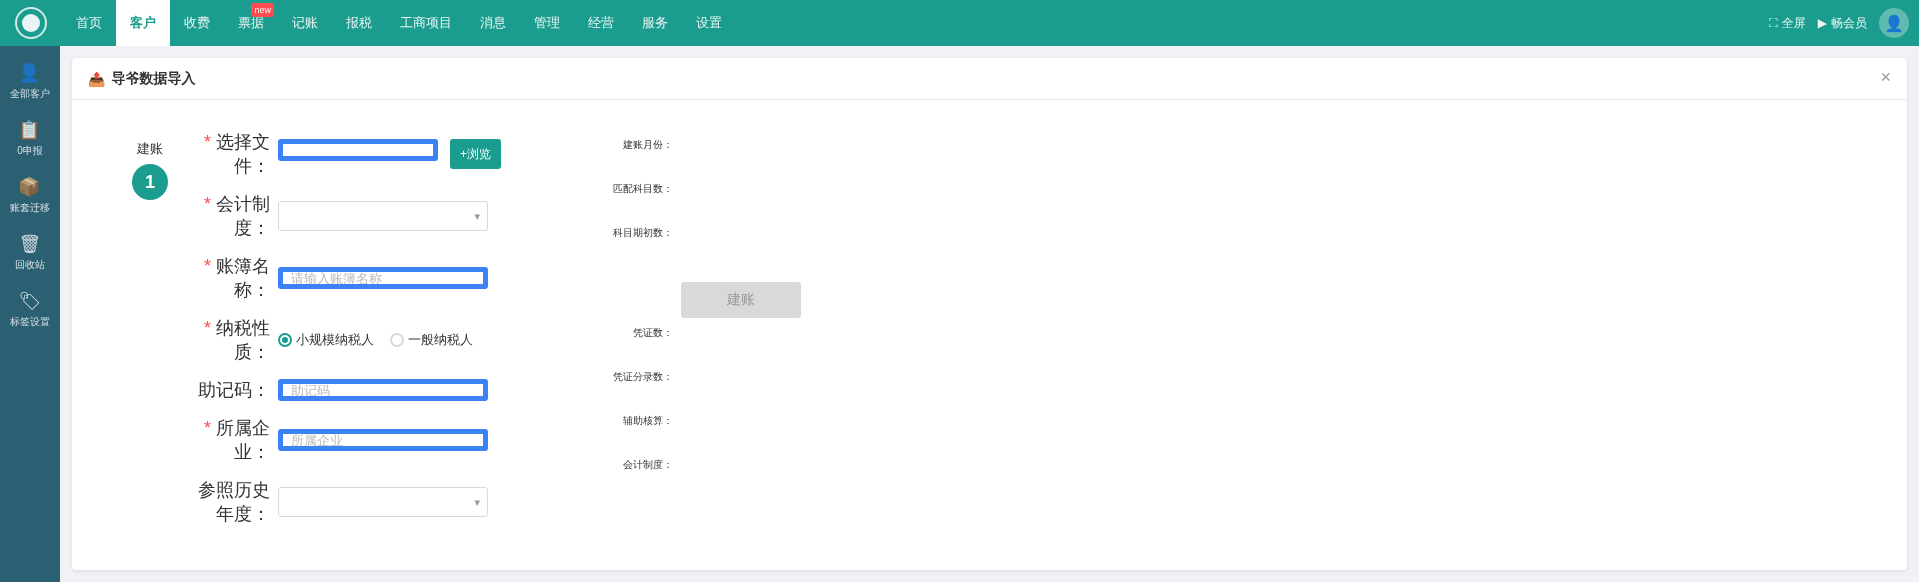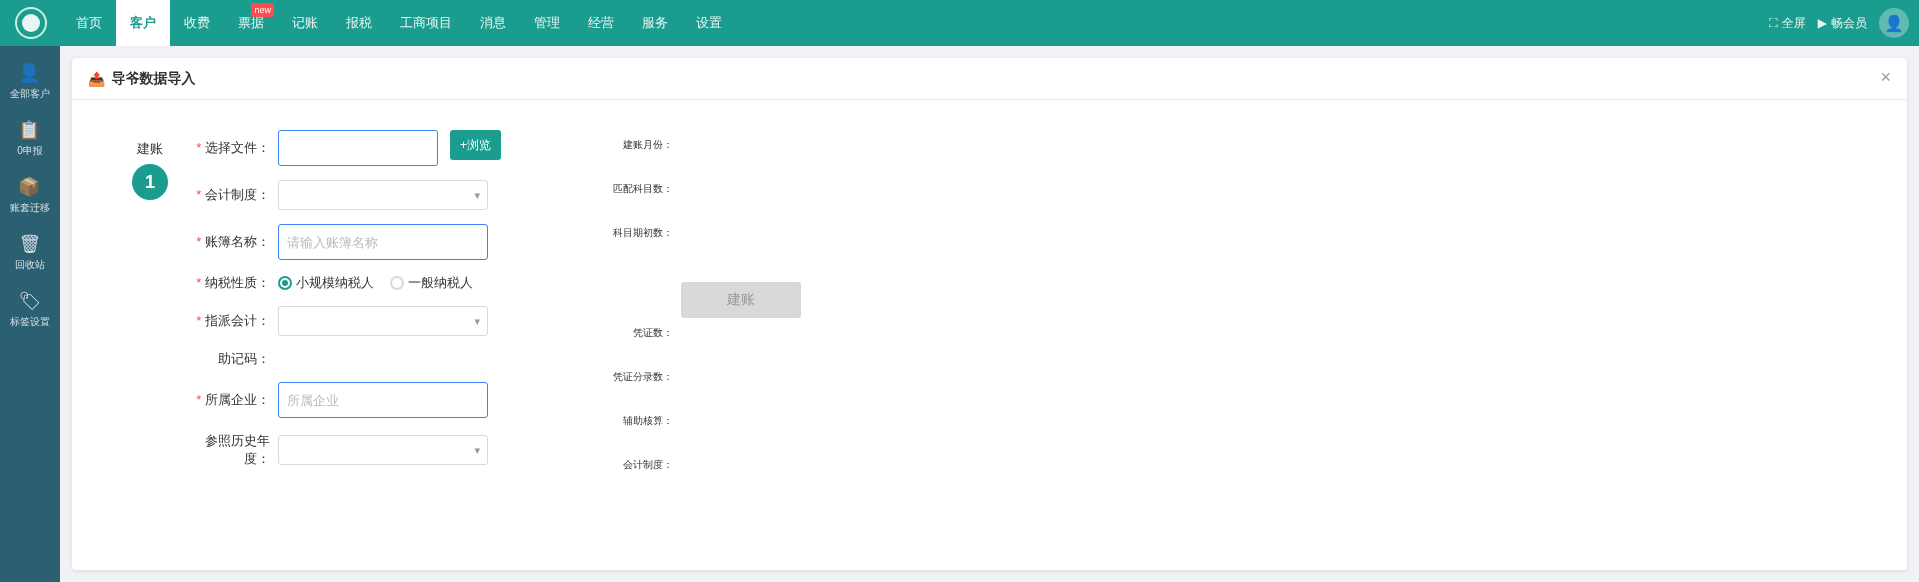--- a/index.html
+++ b/index.html
@@ -212,31 +212,31 @@
     }
     .form-row {
       display: flex;
       align-items: center;
       margin-bottom: 14px;
     }
     .form-label {
       width: 90px;
       text-align: right;
       color: #333;
-      font-size: 13px;
+      font-size: 18px;
       padding-right: 8px;
       flex-shrink: 0;
     }
     .form-label.required::before {
       content: "* ";
       color: #ff4d4f;
     }
     .form-input {
-      height: 36px;
-      border: 1px solid #3b82f6;
+      height: 22px;
+      border: 5px solid #3b82f6;
       border-radius: 3px;
       padding: 0 8px;
       font-size: 13px;
       color: #333;
       outline: none;
     }
     .form-input::placeholder { color: #bbb; }
     .form-select {
       height: 30px;
       border: 1px solid #d9d9d9;
@@ -471,31 +471,24 @@
                   <div class="radio-dot checked"></div>
                   <span>小规模纳税人</span>
                 </label>
                 <label class="radio-label">
                   <div class="radio-dot unchecked"></div>
                   <span>一般纳税人</span>
                 </label>
               </div>
             </div>
 
-            <div class="form-row">
-              <span class="form-label required">指派会计：</span>
-              <div class="select-wrap">
-                <select class="form-select" style="width:210px;">
-                  <option value=""></option>
-                </select>
-              </div>
-            </div>
 
             <div class="form-row">
               <span class="form-label">助记码：</span>
+              <input type="text" class="form-input" style="width: 210px;" placeholder="助记码">
             </div>
 
             <div class="form-row">
               <span class="form-label required">所属企业：</span>
               <input type="text" class="form-input" style="width: 210px;" placeholder="所属企业">
             </div>
 
             <div class="form-row">
               <span class="form-label">参照历史年度：</span>
               <div class="select-wrap">

